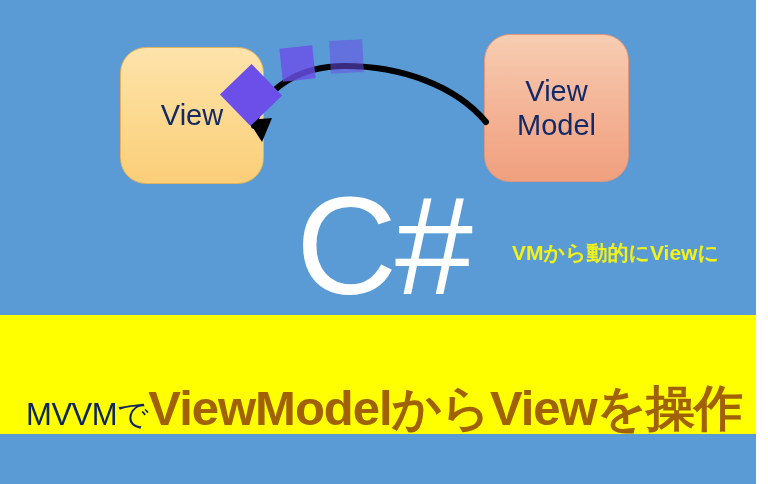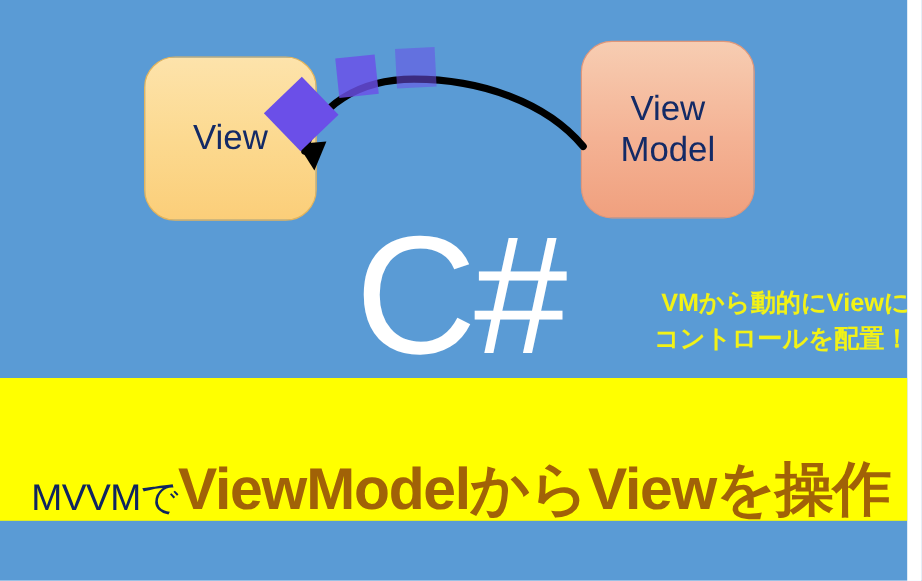--- a/index.html
+++ b/index.html
@@ -107,21 +107,21 @@
   
   #caption {
     position: absolute;
     left: 512px;
     top: 238px;
     width: 246px;
     color: #f2f216;
     font-size: 21px;
     font-weight: 700;
     line-height: 1.42;
-    text-align: right;
+    text-align: left;
   }
   #caption .cap-line { display: block; white-space: nowrap; }
 
   
   #banner {
     position: absolute;
     left: 0;
     top: 315px;
     width: 768px;
     height: 119px;
@@ -168,21 +168,20 @@
   </svg>
 
   <div class="ctrl-square" id="ctrl-square-1"></div>
   <div class="ctrl-square" id="ctrl-square-2"></div>
   <div class="ctrl-square" id="ctrl-square-3"></div>
 
   <div id="csharp-logo">C#</div>
 
   <div id="caption">
     <span class="cap-line">VMから動的にViewに</span>
-    <span class="cap-line">コントロールを配置！</span>
   </div>
 
   <div id="banner">
     <div id="banner-subtitle">MVVMで</div>
     <div id="banner-title">ViewModelからViewを操作</div>
   </div>
 
 </div>
 
 </body></html>

